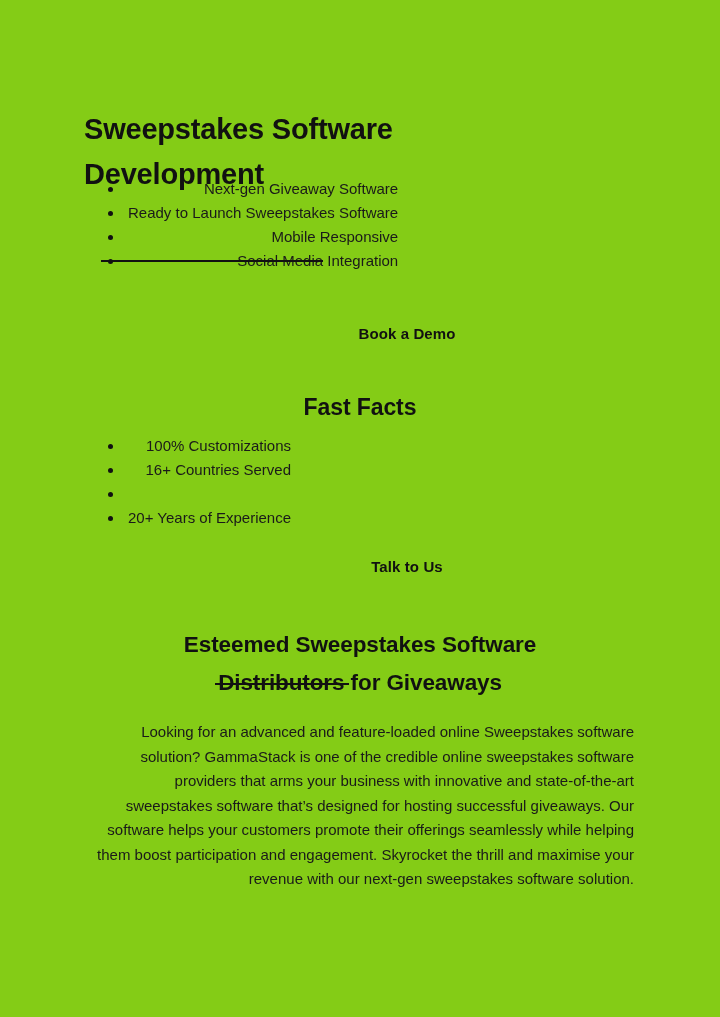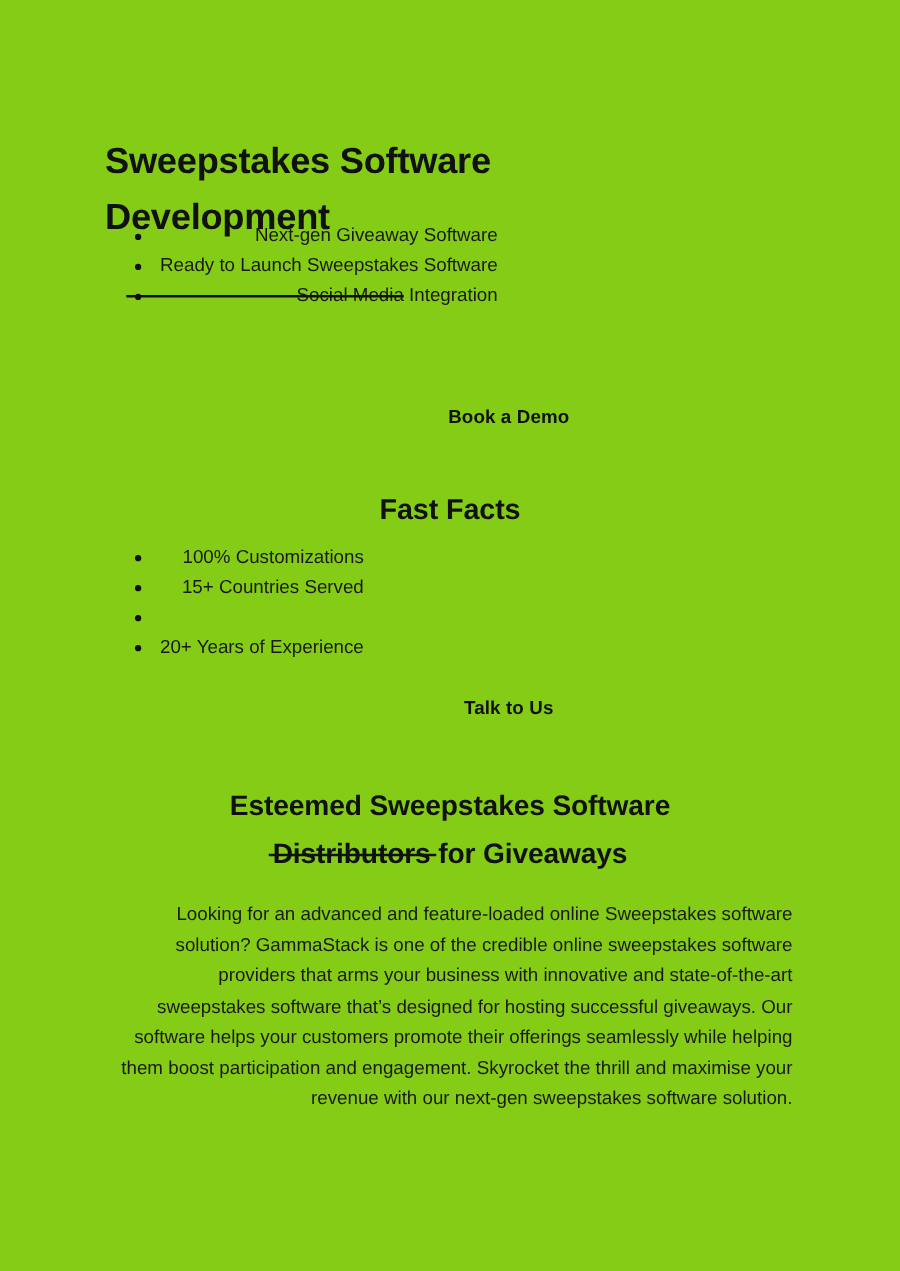--- a/index.html
+++ b/index.html
@@ -157,39 +157,43 @@
 
   <ul class="bullet-list primary">
     <li class="bullet-row">
       <span class="dot"></span>
       <span>Next-gen Giveaway Software</span>
     </li>
     <li class="bullet-row">
       <span class="dot"></span>
       <span>Ready to Launch Sweepstakes Software</span>
     </li>
+    <li class="bullet-row">
+      <span class="dot"></span>
+      <span>Mobile Responsive</span>
+    </li>
     <li class="bullet-row struck">
       <span class="dot"></span>
       <span>Social Media Integration</span>
       <span class="strike-rule"></span>
     </li>
   </ul>
 
   <div class="cta demo">Book a Demo</div>
 
   <h2 class="section-heading">Fast Facts</h2>
 
   <ul class="bullet-list facts">
     <li class="bullet-row">
       <span class="dot"></span>
       <span>100% Customizations</span>
     </li>
     <li class="bullet-row">
       <span class="dot"></span>
-      <span>15+ Countries Served</span>
+      <span>16+ Countries Served</span>
     </li>
     <li class="bullet-row">
       <span class="dot"></span>
     </li>
     <li class="bullet-row">
       <span class="dot"></span>
       <span>20+ Years of Experience</span>
     </li>
   </ul>
 

